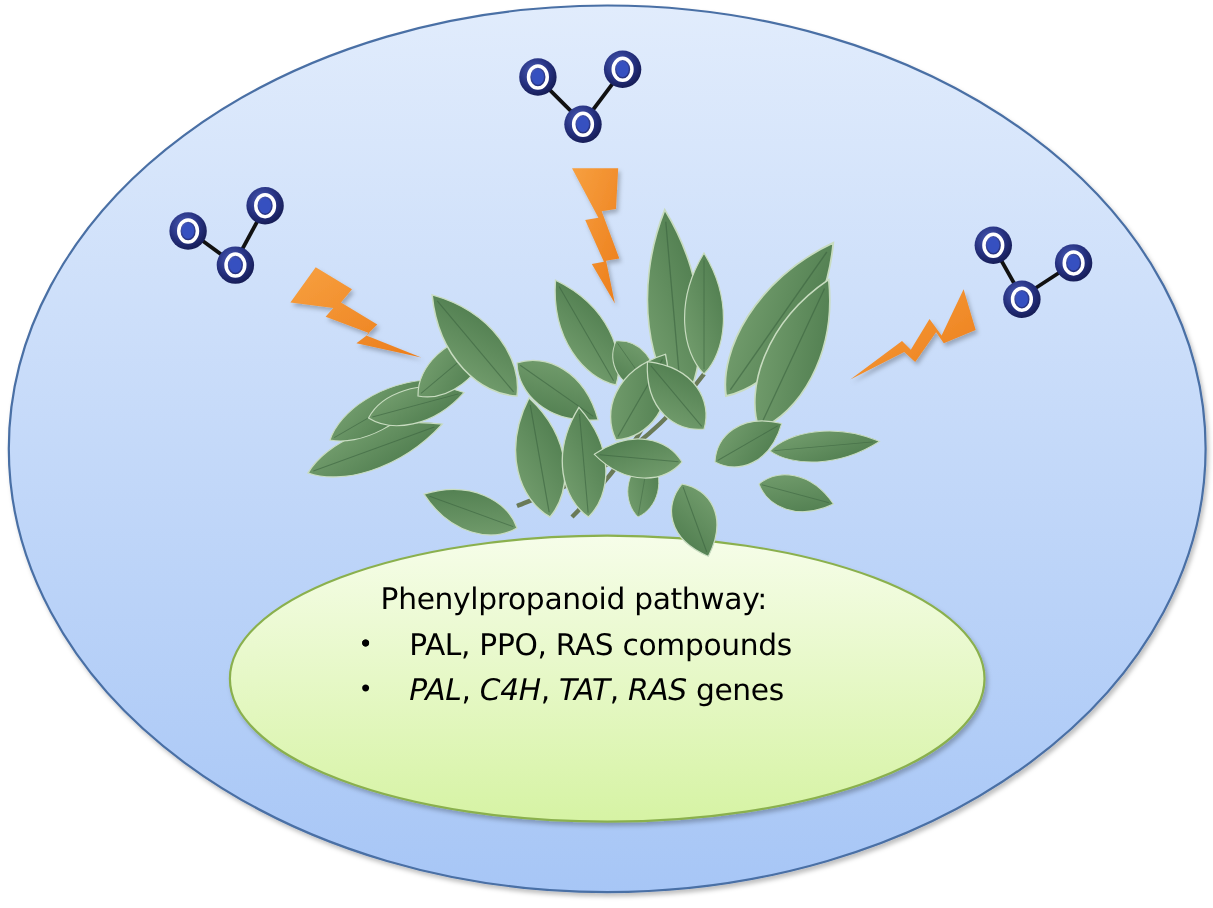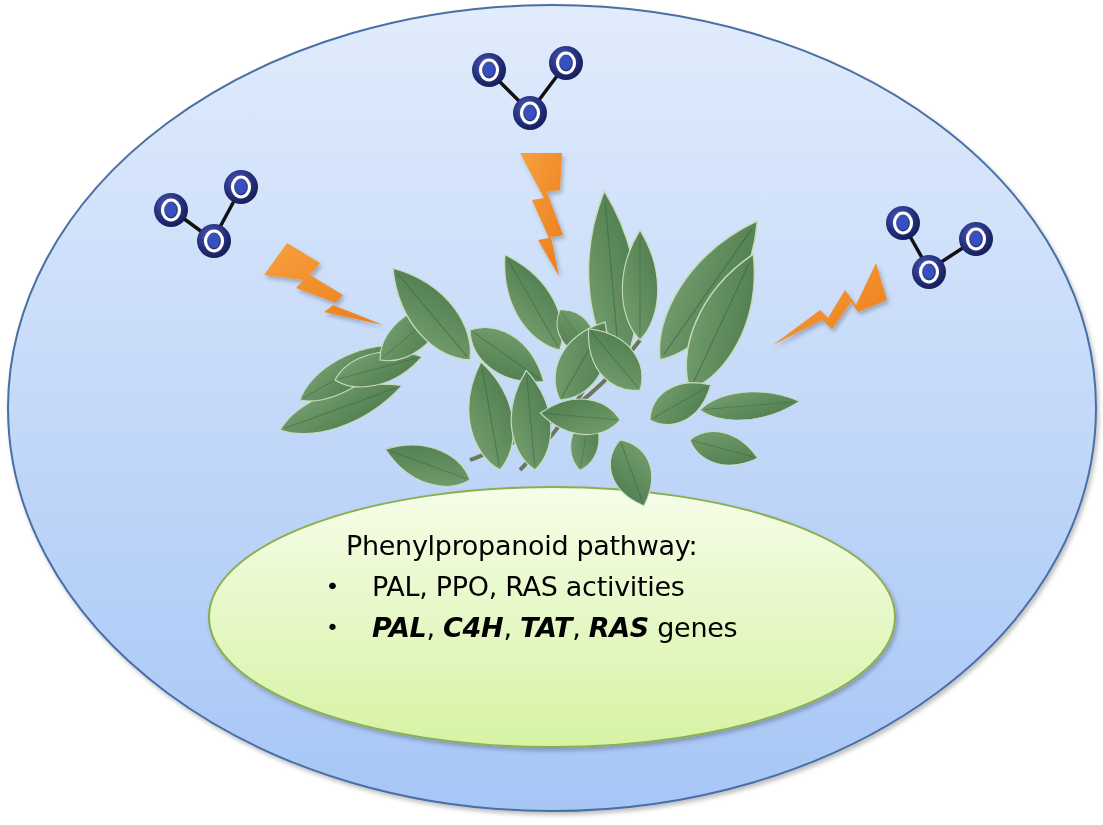--- a/index.html
+++ b/index.html
@@ -3,21 +3,21 @@
 <meta charset="utf-8">
 <style>
   html, body { margin:0; padding:0; background:#ffffff; }
   body { width:1103px; height:825px; position:relative; overflow:hidden; font-family:"Liberation Sans", "DejaVu Sans", sans-serif; }
   #stage { position:absolute; left:0; top:0; width:1103px; height:825px; }
   .text-block { position:absolute; left:320px; top:526px; width:460px; color:#000; font-family:"DejaVu Sans", "Liberation Sans", sans-serif; }
   .title { font-size:27px; line-height:40px; margin-left:26px; white-space:nowrap; letter-spacing:-0.3px; }
   .bullets { list-style:none; margin:0; padding:0; }
   .bullets li { font-size:27px; line-height:41px; white-space:nowrap; position:relative; padding-left:52px; letter-spacing:-0.3px; }
   .bullets li .dot { position:absolute; left:6px; top:0; font-size:22px; }
-  .it { font-style:italic;font-weight:bold; }
+  .it { font-style:italic; }
 </style>
 </head>
 <body>
 
 <div id="stage">
 <svg width="1103" height="825" viewBox="0 0 1103 825" xmlns="http://www.w3.org/2000/svg">
   <defs>
     <linearGradient id="outerGrad" x1="0" y1="0" x2="0" y2="1">
       <stop offset="0" stop-color="#e1ecfc"></stop>
       <stop offset="1" stop-color="#a7c6f6"></stop>
@@ -125,21 +125,21 @@
 </svg>
 
   <div class="text-block">
     <div class="title">Phenylpropanoid pathway:</div>
     <ul class="bullets">
       <li>
         <span class="dot">•</span>
       </li>
       <li>
         <span class="dot">•</span>
-        <span>PAL, PPO, RAS activities</span>
+        <span>PAL, PPO, RAS compounds</span>
       </li>
       <li>
         <span class="dot">•</span>
         <span class="it">PAL</span><span>, </span><span class="it">C4H</span><span>, </span><span class="it">TAT</span><span>, </span><span class="it">RAS</span><span> genes</span>
       </li>
     </ul>
   </div>
 </div>
 
 </body></html>

